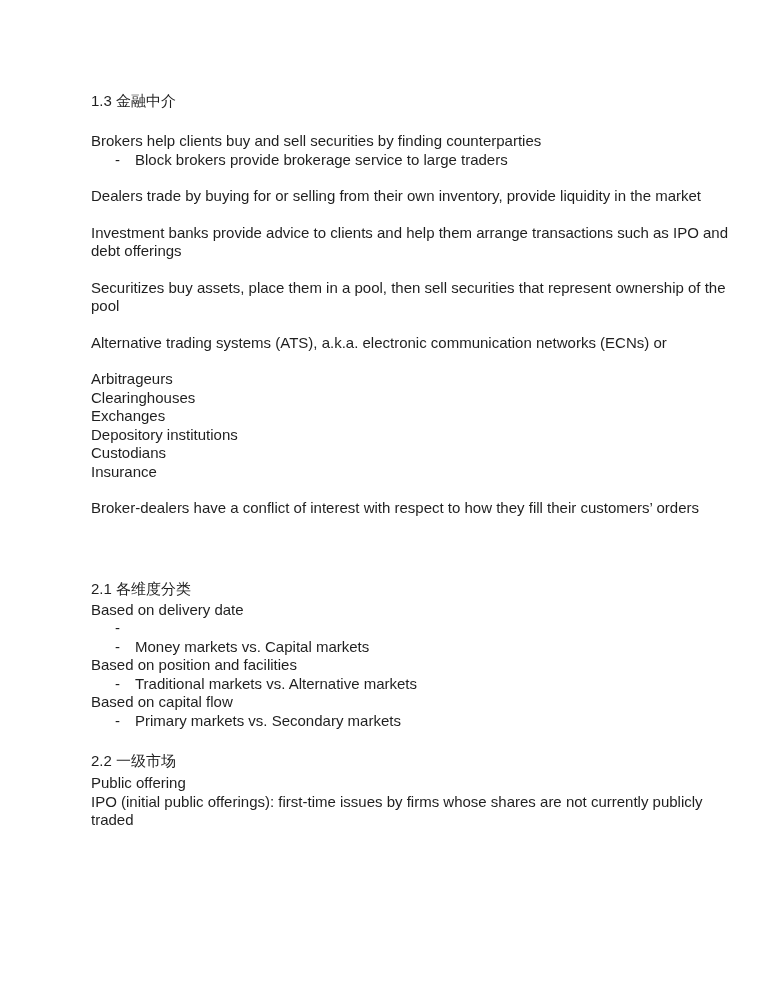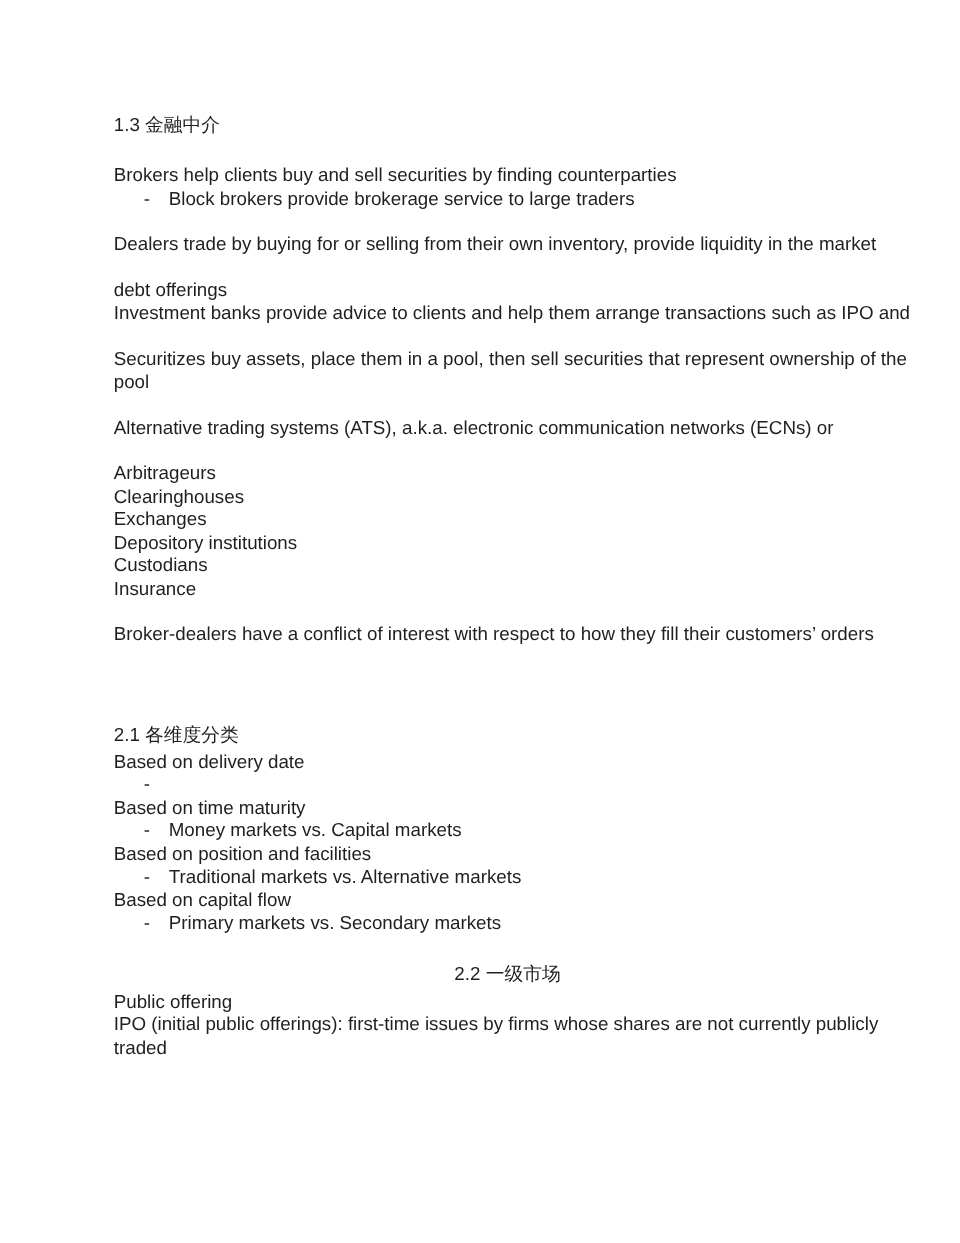--- a/index.html
+++ b/index.html
@@ -30,21 +30,21 @@
   .para { margin-bottom: 18px; }
   .para:last-child { margin-bottom: 0; }
   .h {
     font-size: 15px;
     line-height: 22px;
     white-space: nowrap;
     font-weight: normal;
   }
   .h-13 { margin-bottom: 20px; }
   .h-21 { margin-top: 60px; margin-bottom: 1px; }
-  .h-22 { margin-top: 20px; margin-bottom: 2px; text-align: center; }
+  .h-22 { margin-top: 20px; margin-bottom: 2px; }
   .bullet { display: flex; }
   .bullet .marker {
     display: inline-block;
     margin-left: 24px;
     width: 20px;
     flex: 0 0 20px;
   }
   .group { margin-bottom: 0; }
 </style>
 </head>
@@ -61,22 +61,22 @@
         <span class="marker">-</span>
         <span>Block brokers provide brokerage service to large traders</span>
       </div>
     </div>
 
     <div class="para">
       <div class="line">Dealers trade by buying for or selling from their own inventory, provide liquidity in the market</div>
     </div>
 
     <div class="para">
+      <div class="line">Investment banks provide advice to clients and help them arrange transactions such as IPO and</div>
       <div class="line">debt offerings</div>
-      <div class="line">Investment banks provide advice to clients and help them arrange transactions such as IPO and</div>
     </div>
 
     <div class="para">
       <div class="line">Securitizes buy assets, place them in a pool, then sell securities that represent ownership of the</div>
       <div class="line">pool</div>
     </div>
 
     <div class="para">
       <div class="line">Alternative trading systems (ATS), a.k.a. electronic communication networks (ECNs) or</div>
     </div>
@@ -94,21 +94,20 @@
       <div class="line">Broker-dealers have a conflict of interest with respect to how they fill their customers’ orders</div>
     </div>
 
     <div class="h h-21">2.1 各维度分类</div>
 
     <div class="group">
       <div class="line">Based on delivery date</div>
       <div class="line bullet">
         <span class="marker">-</span>
       </div>
-      <div class="line">Based on time maturity</div>
       <div class="line bullet">
         <span class="marker">-</span>
         <span>Money markets vs. Capital markets</span>
       </div>
       <div class="line">Based on position and facilities</div>
       <div class="line bullet">
         <span class="marker">-</span>
         <span>Traditional markets vs. Alternative markets</span>
       </div>
       <div class="line">Based on capital flow</div>

